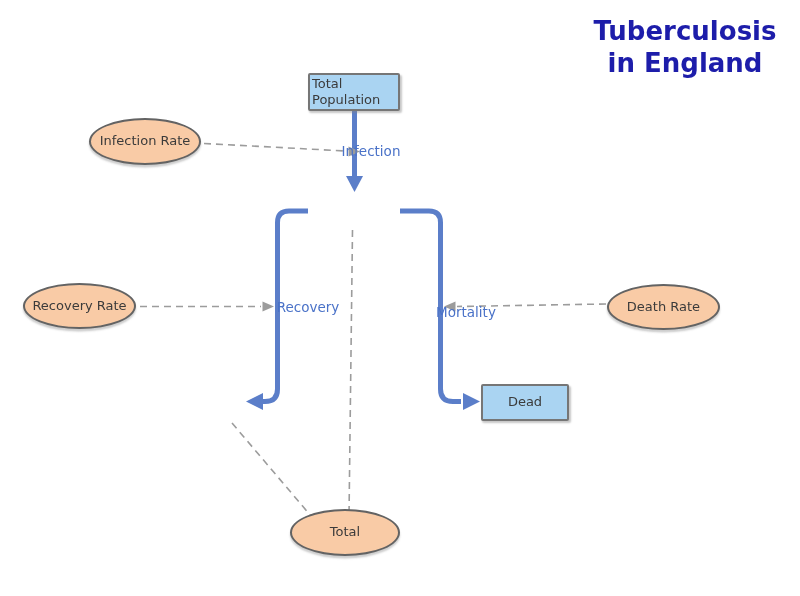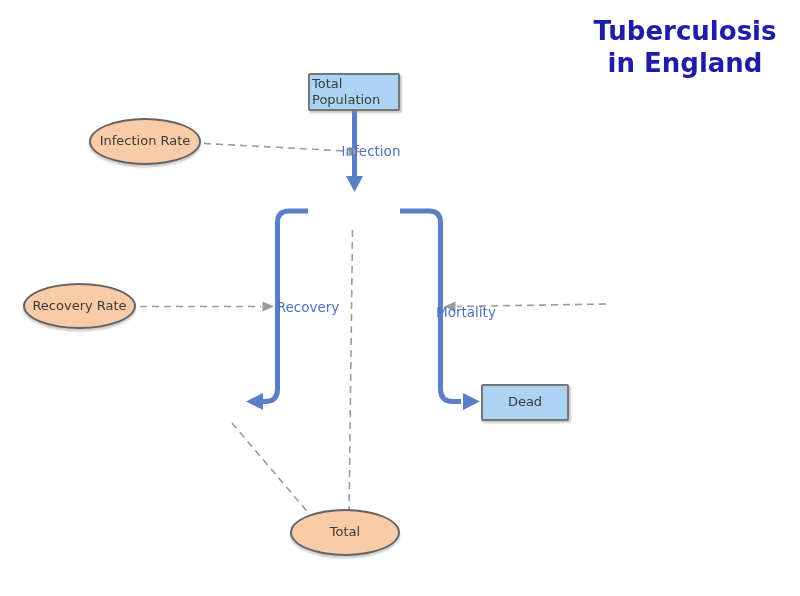--- a/index.html
+++ b/index.html
@@ -77,20 +77,23 @@
   <div class="node stock" style="left:481px;top:384px;width:88px;height:37px;">
     <span>Dead</span>
   </div>
 
   <div class="node aux" style="left:89px;top:118px;width:112px;height:47px;">
     <span>Infection Rate</span>
   </div>
   <div class="node aux" style="left:23px;top:283px;width:113px;height:46px;">
     <span>Recovery Rate</span>
   </div>
+  <div class="node aux" style="left:607px;top:284px;width:113px;height:46px;">
+    <span>Death Rate</span>
+  </div>
   <div class="node aux" style="left:290px;top:509px;width:110px;height:47px;">
     <span>Total</span>
   </div>
 
   <span class="flow-label" style="left:355px;top:151px;padding-left:32px;">Infection</span>
   <span class="flow-label" style="left:260px;top:307px;margin-left:48px;">Recovery</span>
   <span class="flow-label" style="left:454px;top:312px;margin-left:12px;">Mortality</span>
 
   <div class="title">
     <span>Tuberculosis</span>

